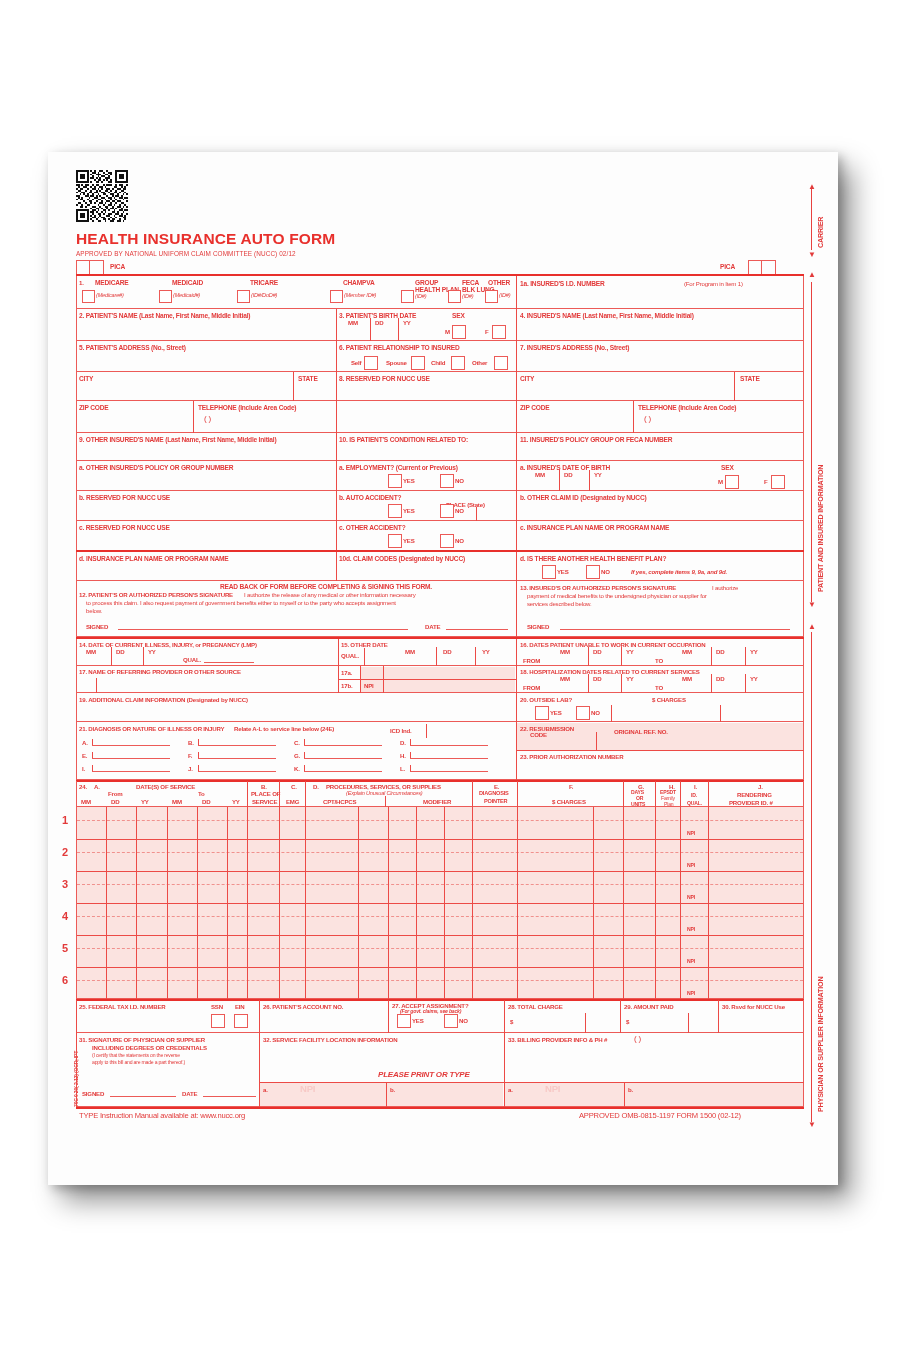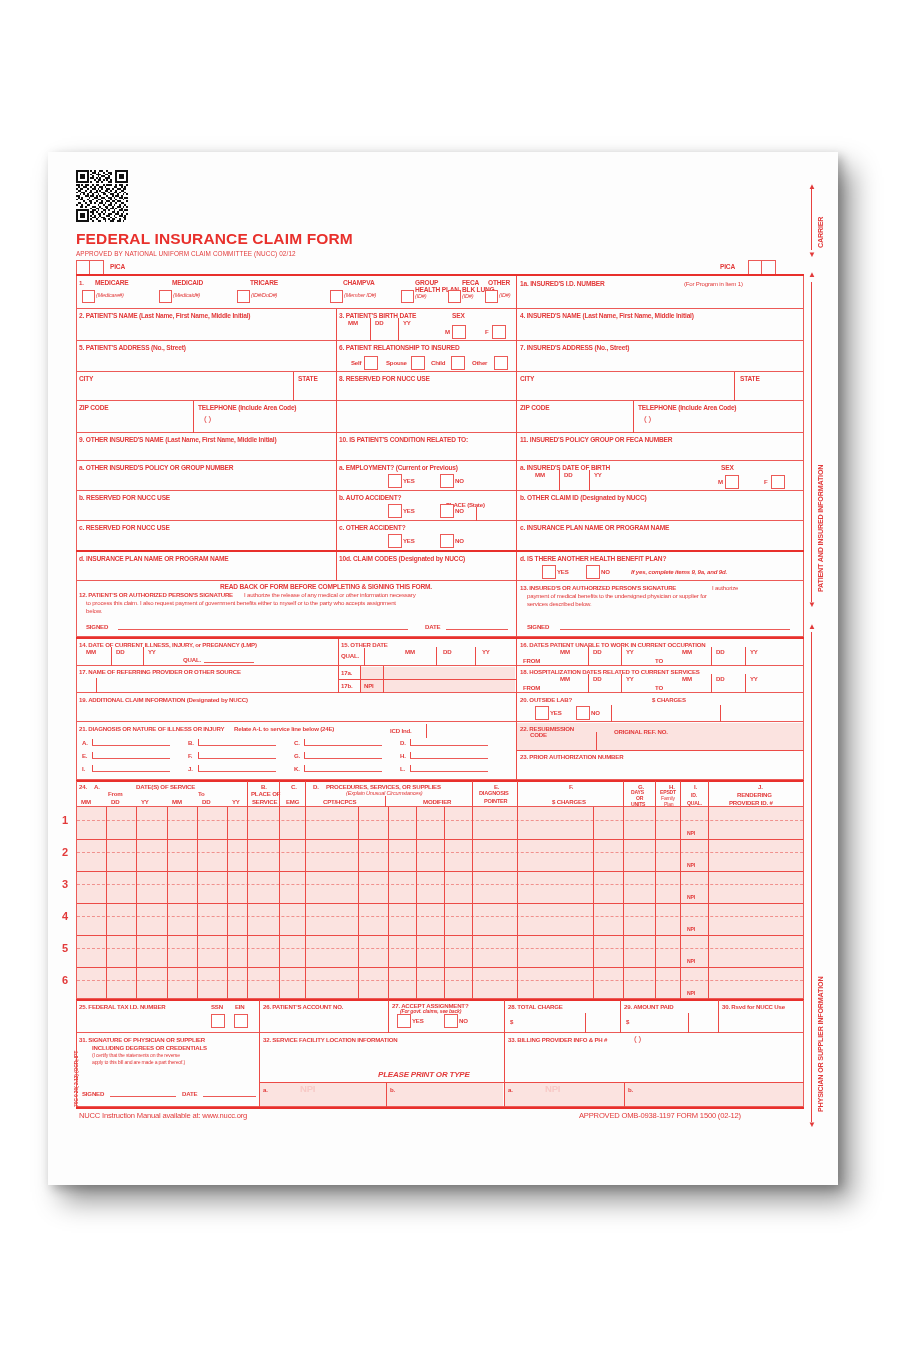--- a/index.html
+++ b/index.html
@@ -270,21 +270,21 @@
           <rect x="27" y="27" width="1" height="1"></rect>
           <rect x="9" y="28" width="1" height="1"></rect>
             <rect x="12" y="28" width="2" height="1"></rect>
           <rect x="16" y="28" width="1" height="1"></rect>
             <rect x="19" y="28" width="2" height="1"></rect>
           <rect x="23" y="28" width="2" height="1"></rect>
             <rect x="26" y="28" width="1" height="1"></rect>
         </g>
       </svg>
 
-      <div id="title">FEDERAL INSURANCE CLAIM FORM</div>
+      <div id="title">HEALTH INSURANCE AUTO FORM</div>
       <div id="subtitle">APPROVED BY NATIONAL UNIFORM CLAIM COMMITTEE (NUCC) 02/12</div>
 
       <div class="vert t s7 b" style="left:768px;top:96px;transform:rotate(-90deg);">CARRIER</div>
       <div class="arrowline" style="left:763px;top:36px;height:62px;"></div>
       <div class="t" style="left:760px;top:30px;font-size:8px;">▲</div>
       <div class="t" style="left:760px;top:98px;font-size:8px;">▼</div>
 
       <div class="vert t s7 b" style="left:768px;top:440px;transform:rotate(-90deg);">PATIENT AND INSURED INFORMATION</div>
       <div class="arrowline" style="left:763px;top:130px;height:320px;"></div>
       <div class="t" style="left:760px;top:118px;font-size:8px;">▲</div>
@@ -791,19 +791,19 @@
       <div class="hl" style="left:456px;top:930px;width:300px;"></div>
       <div class="vl" style="left:576px;top:930px;height:25px;"></div>
       <div class="t s6 b" style="left:460px;top:934px;z-index:5;">a.</div>
       <div class="t s8 b" style="left:497px;top:931px;font-size:9.5px;color:#f7c9c6;z-index:5;">NPI</div>
       <div class="t s6 b" style="left:580px;top:934px;z-index:5;">b.</div>
 
       <div class="vert t s5 b" style="left:25px;top:955px;transform:rotate(-90deg);">70C 0 20(-2.12) (OCR; IPT</div>
       <div class="vl" style="left:28px;top:848px;height:107px;"></div>
 
       <div class="hl2" style="left:28px;top:955px;width:728px;"></div>
-      <div class="t" style="left:31px;top:959px;font-size:7.6px;font-weight:normal;">NUCC Instruction Manual available at: www.nucc.org</div>
+      <div class="t" style="left:31px;top:959px;font-size:7.6px;font-weight:normal;">TYPE Instruction Manual available at: www.nucc.org</div>
       <div class="t b i" style="left:330px;top:918px;font-size:8px;">PLEASE PRINT OR TYPE</div>
-      <div class="t" style="left:531px;top:959px;font-size:7.6px;">APPROVED OMB-0938-1197 FORM 1500 (02-12)</div>
+      <div class="t" style="left:531px;top:959px;font-size:7.6px;">APPROVED OMB-0815-1197 FORM 1500 (02-12)</div>
 
     </div>
   </div>
 </div>
 
 </body></html>

